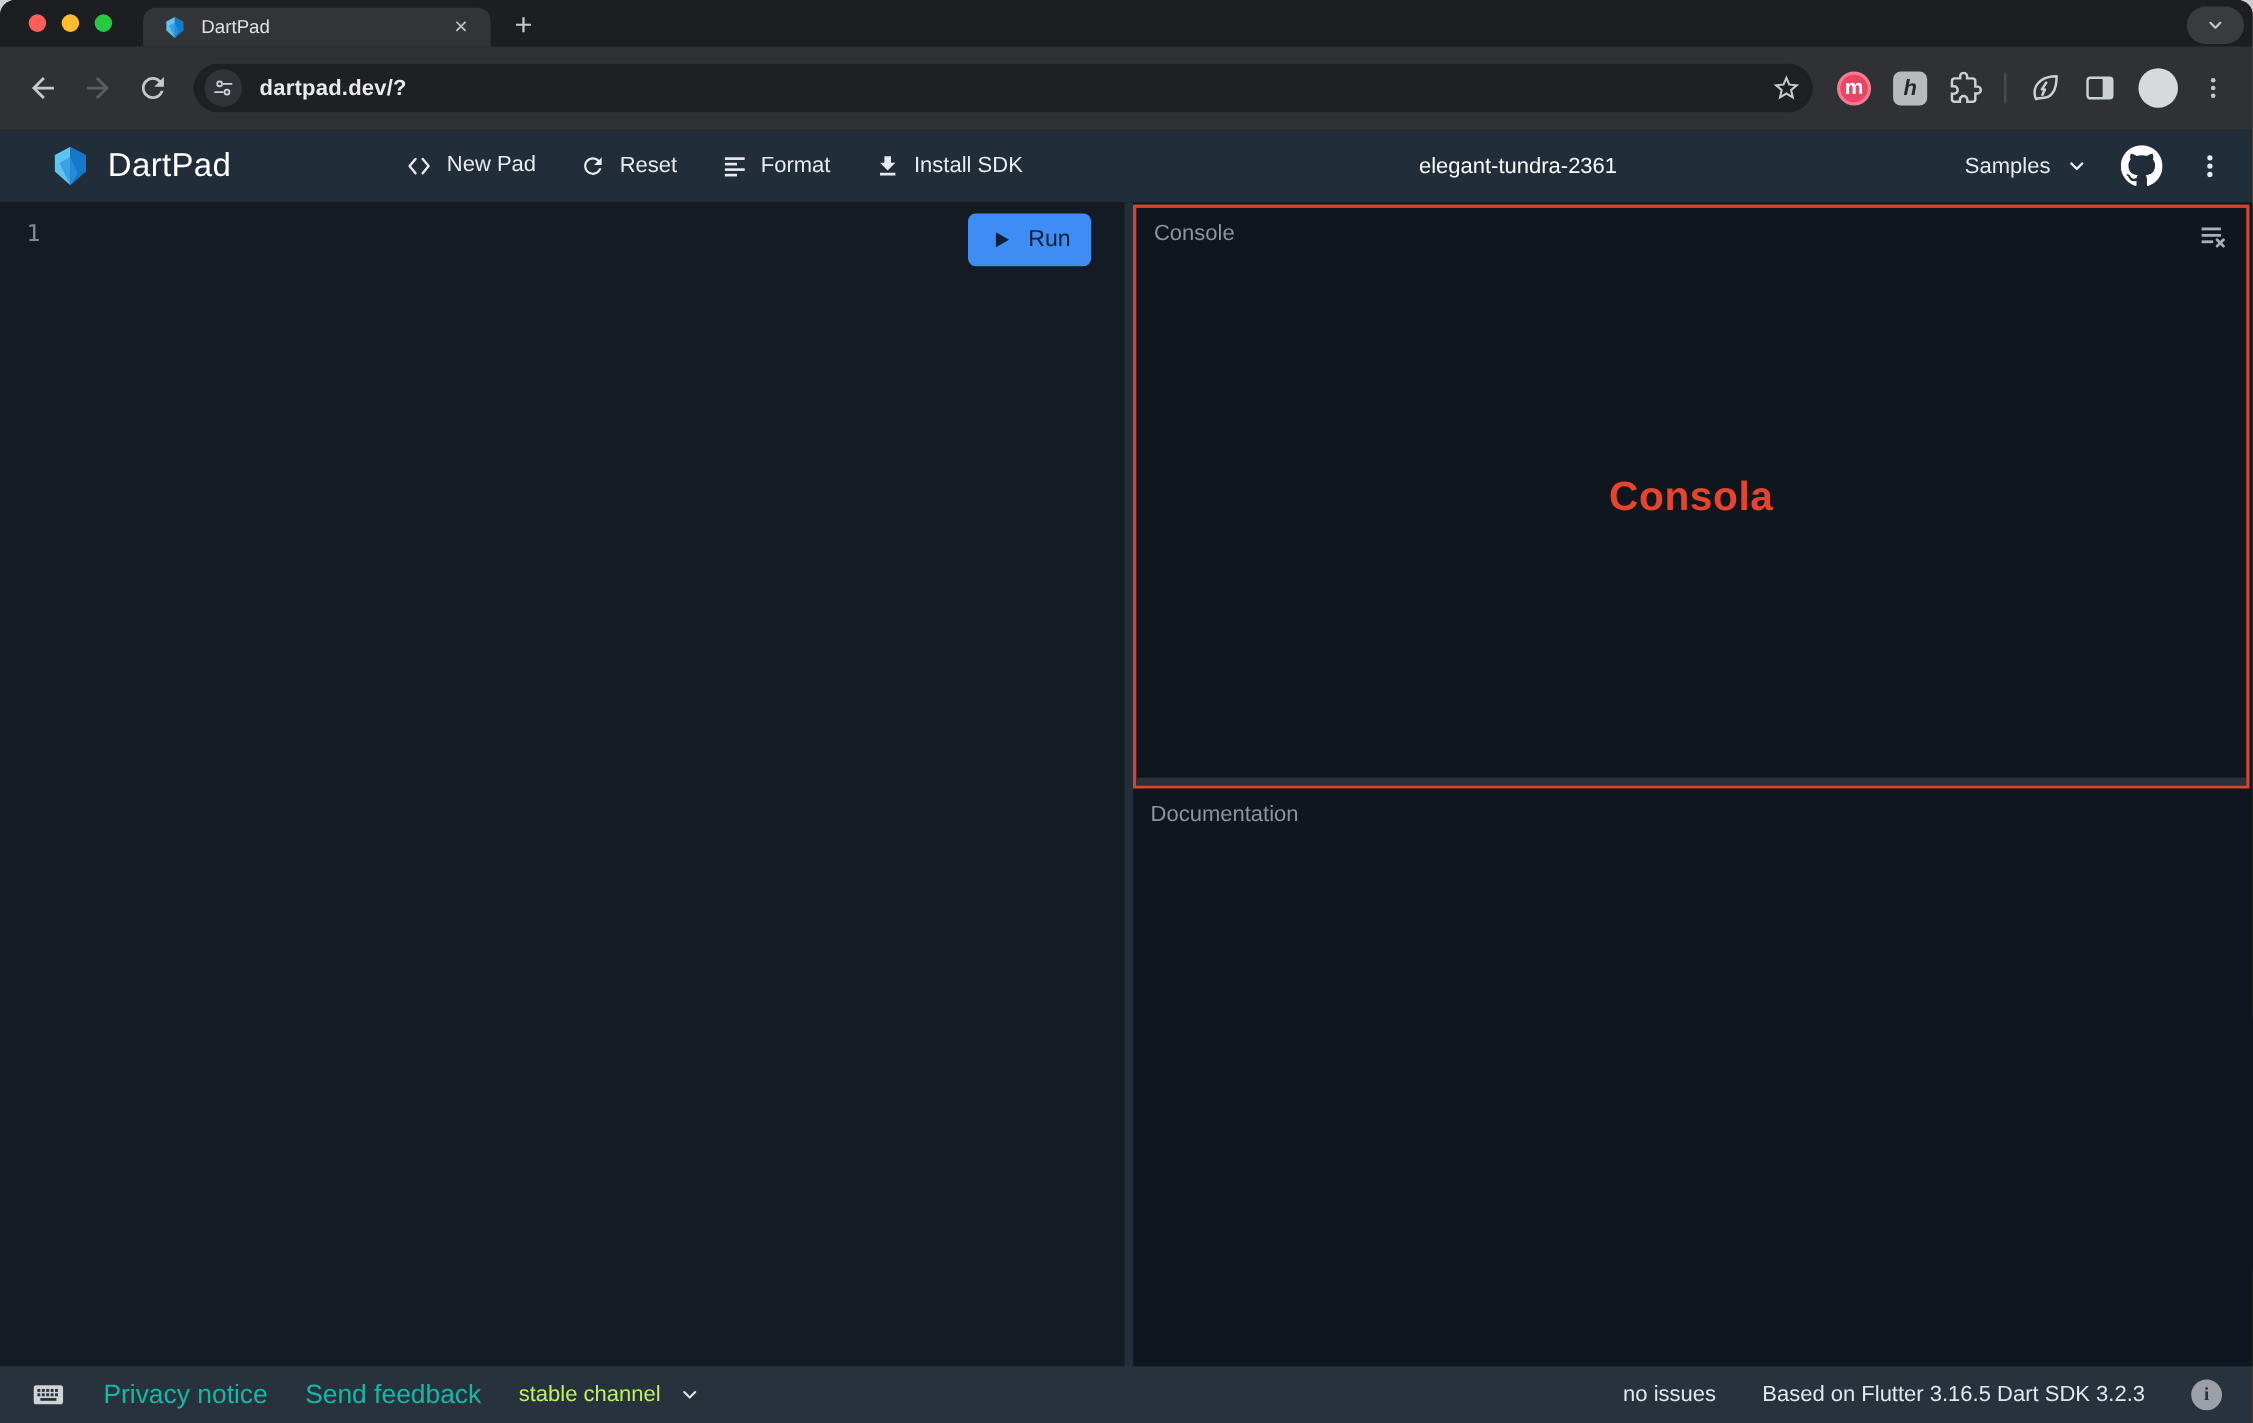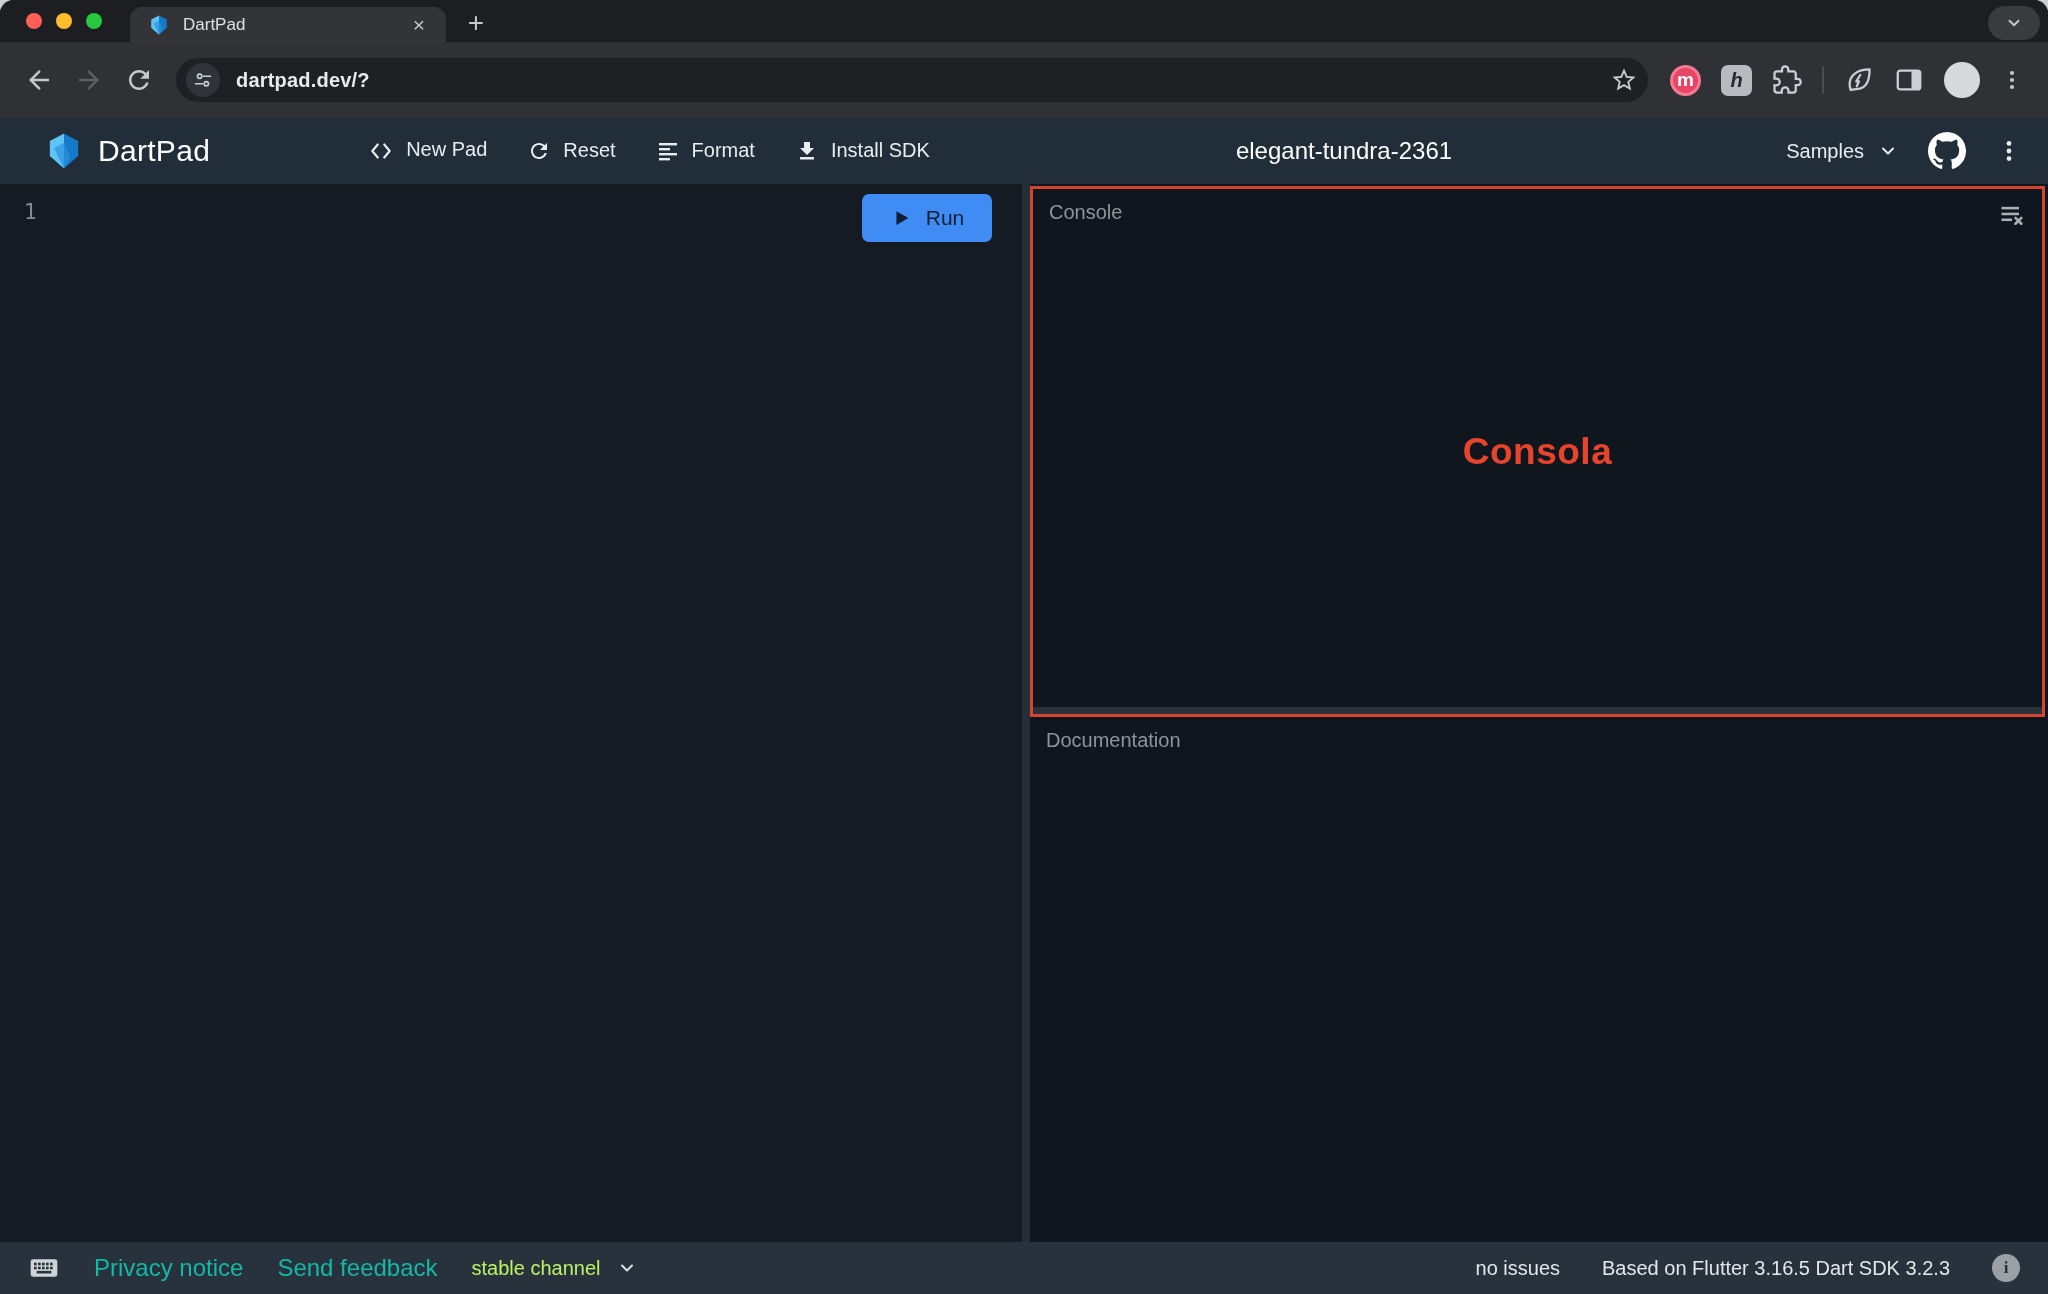--- a/index.html
+++ b/index.html
@@ -28,29 +28,29 @@
   .ext-h { width:31px; height:31px; border-radius:7px; background:#b7bbbf; color:#26282b; font-size:20px; font-style:italic; font-weight:bold; display:flex; align-items:center; justify-content:center; }
   .tb-divider { width:2px; height:28px; background:#4a4c50; }
   .avatar { width:36px; height:36px; border-radius:50%; background:#d8d9da; }
 
   
   .appheader { height:66px; background:#212d39; display:flex; align-items:center; position:relative; flex:none; }
   .brand { display:flex; align-items:center; margin-left:44px; }
   .brand-name { color:#ffffff; font-size:30px; font-weight:500; margin-left:14px; letter-spacing:.3px; }
   .hdr-nav { display:flex; align-items:center; gap:40px; margin-left:158px; }
   .hdr-btn { display:flex; align-items:flex-start; gap:12px; color:#e9ecef; font-size:20px; cursor:pointer; }
-  .gist-title { position:absolute; left:1344px; transform:translateX(-50%); color:#ffffff; font-size:24px; font-weight:500; }
+  .gist-title { position:absolute; left:1380px; transform:translateX(-50%); color:#ffffff; font-size:20px; font-weight:500; }
   .hdr-right { display:flex; align-items:center; gap:30px; margin-left:auto; margin-right:26px; }
   .samples { display:flex; align-items:center; gap:14px; color:#e9ecef; font-size:20px; cursor:pointer; }
 
   
   .content { flex:1; display:flex; min-height:0; }
   .editor { width:1022px; background:#151b23; position:relative; flex:none; }
   .line-no { position:absolute; left:24px; top:16px; color:#848b92; font-size:21px; font-family:"DejaVu Sans Mono", monospace; }
-  .run-btn { position:absolute; right:30px; top:10px; width:130px; height:48px; background:#3f8cf4; border:none; border-radius:7px; display:flex; align-items:center; justify-content:center; gap:14px; cursor:pointer; }
+  .run-btn { position:absolute; right:30px; top:10px; width:112px; height:48px; background:#3f8cf4; border:none; border-radius:7px; display:flex; align-items:center; justify-content:center; gap:14px; cursor:pointer; }
   .run-label { color:#0e2033; font-size:21px; }
   .v-divider { width:8px; background:#242e39; flex:none; }
   .right-col { flex:1; display:flex; flex-direction:column; background:#10161f; min-width:0; }
   .console-panel { height:531px; flex:none; position:relative; background:#10161e; border:3px solid #d5452e; margin-right:3px; margin-top:2px; }
   .panel-label { position:absolute; left:16px; top:12px; color:#8d949b; font-size:20px; }
   .clear-btn { position:absolute; right:16px; top:12px; cursor:pointer; }
   .annotation { position:absolute; left:50%; top:50%; transform:translate(-50%,-50%); font-size:37px; font-weight:bold; letter-spacing:.5px; }
   .splitter { position:absolute; left:0; right:0; bottom:0; height:7px; background:#29323c; cursor:row-resize; }
   .doc-panel { flex:1; position:relative; background:#10161f; }
 

